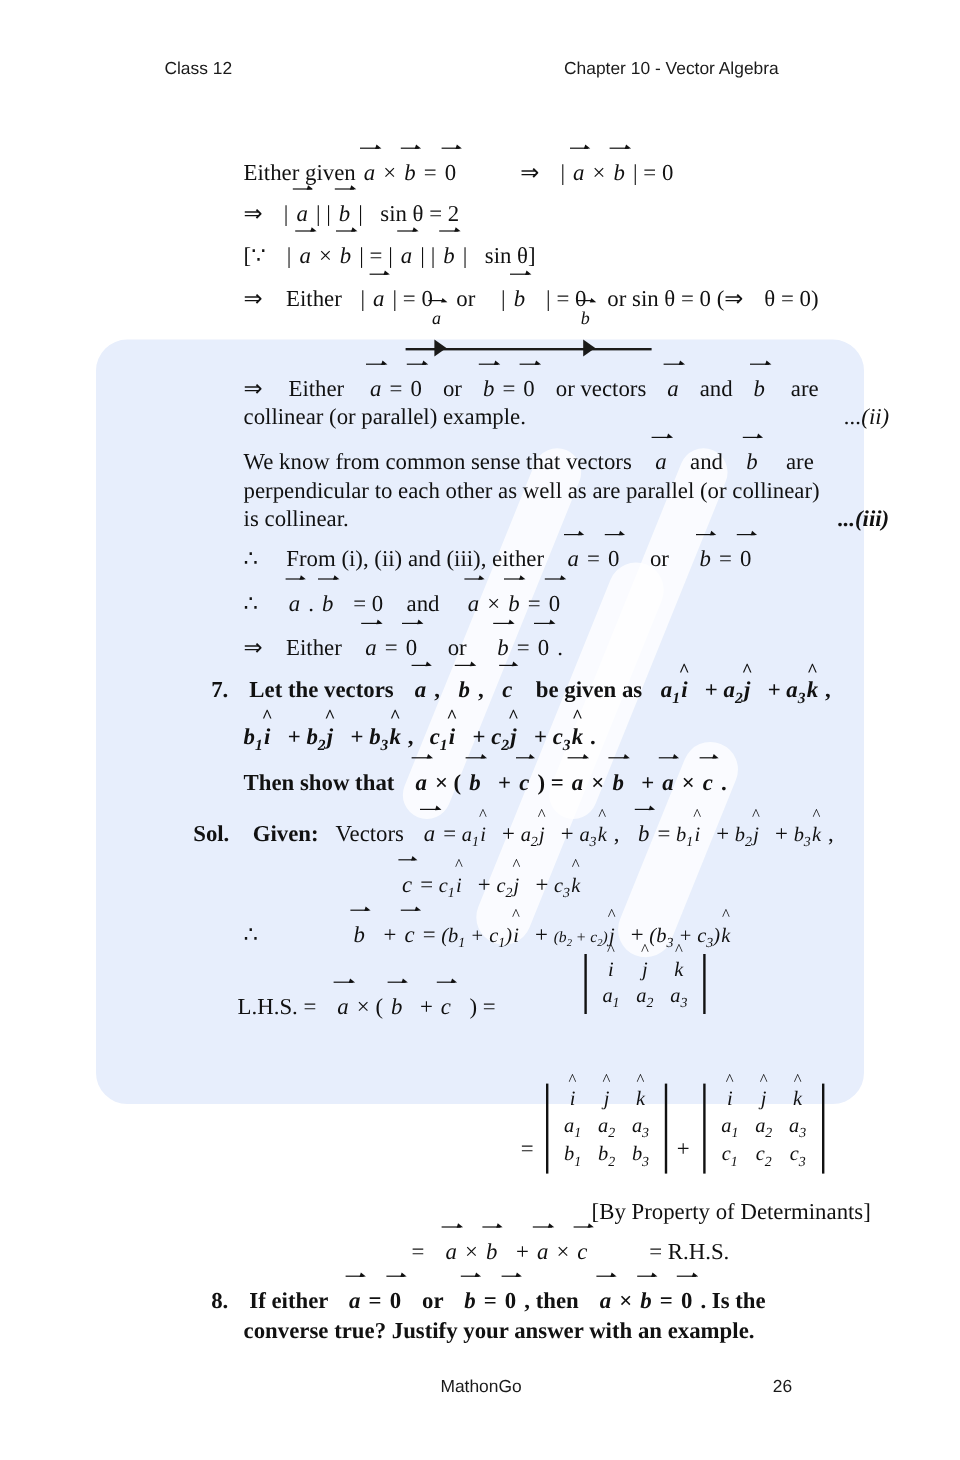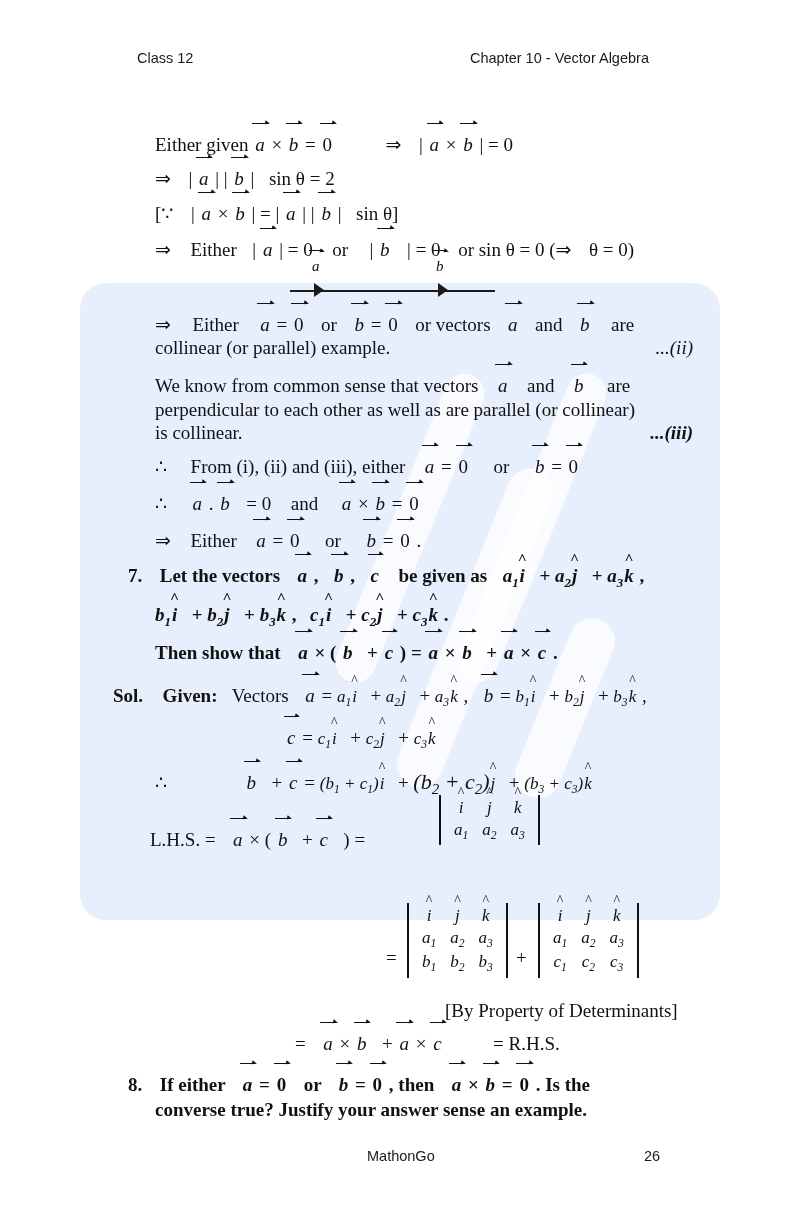--- a/index.html
+++ b/index.html
@@ -4,21 +4,21 @@
 <style>
   html,body{margin:0;padding:0;}
   body{
     width:800px;height:1217px;
     background:#ffffff;
     font-family:"Liberation Serif", serif;
     color:#111;
     position:relative;
     overflow:hidden;
   }
-  .page{position:relative;width:636px;height:1217px;}
+  .page{position:relative;width:636px;height:1217px;padding-left:48px;}
 
   
   .hdr{
     position:absolute;top:50px;left:0;width:800px;
     font-family:"Liberation Sans", sans-serif;
     font-size:14.5px;color:#1a1a1a;
   }
   .hdr .left{position:absolute;left:137px;top:0;}
   .hdr .right{position:absolute;left:470px;top:0;}
 
@@ -420,21 +420,21 @@
       <span>∴</span>
       <span style="display:inline-block;width:68px;"></span>
       <span class="vec">b</span>
       <span style="display:inline-block;width:4px;"></span>
       <span>+</span>
       <span class="vec">c</span>
       <span>=</span>
       <span class="ital" style="font-size:17px;">(b<sub>1</sub> + c<sub>1</sub>)</span><span class="hat" style="font-size:17px;">i</span>
       <span style="display:inline-block;width:3px;"></span>
       <span>+</span>
-      <span class="ital" style="font-size:22px;">(b<sub>2</sub> + c<sub>2</sub>)</span><span class="hat" style="font-size:17px;">j</span>
+      <span class="ital" style="font-size:13px;">(b<sub>2</sub> + c<sub>2</sub>)</span><span class="hat" style="font-size:17px;">j</span>
       <span style="display:inline-block;width:3px;"></span>
       <span>+</span>
       <span class="ital" style="font-size:17px;">(b<sub>3</sub> + c<sub>3</sub>)</span><span class="hat" style="font-size:17px;">k</span>
     </div>
 
     <div class="line" style="left:150px;top:828px;">
       <span>L.H.S. =</span>
       <span style="display:inline-block;width:6px;"></span>
       <span class="vec">a</span>
       <span>×</span>
@@ -559,21 +559,21 @@
       <span style="display:inline-block;width:6px;"></span>
       <span class="vec up">a</span>
       <span>×</span>
       <span class="vec up">b</span>
       <span>=</span>
       <span class="vecn" style="font-weight:bold;">0</span>
       <span>. Is the</span>
     </div>
 
     <div class="line bold" style="left:155px;top:1098px;">
-      <span>converse true? Justify your answer sense an example.</span>
+      <span>converse true? Justify your answer with an example.</span>
     </div>
 
   </div>
 
   <div class="ftr">
     <span class="brand">MathonGo</span>
     <span class="pg">26</span>
   </div>
 
 </div>

